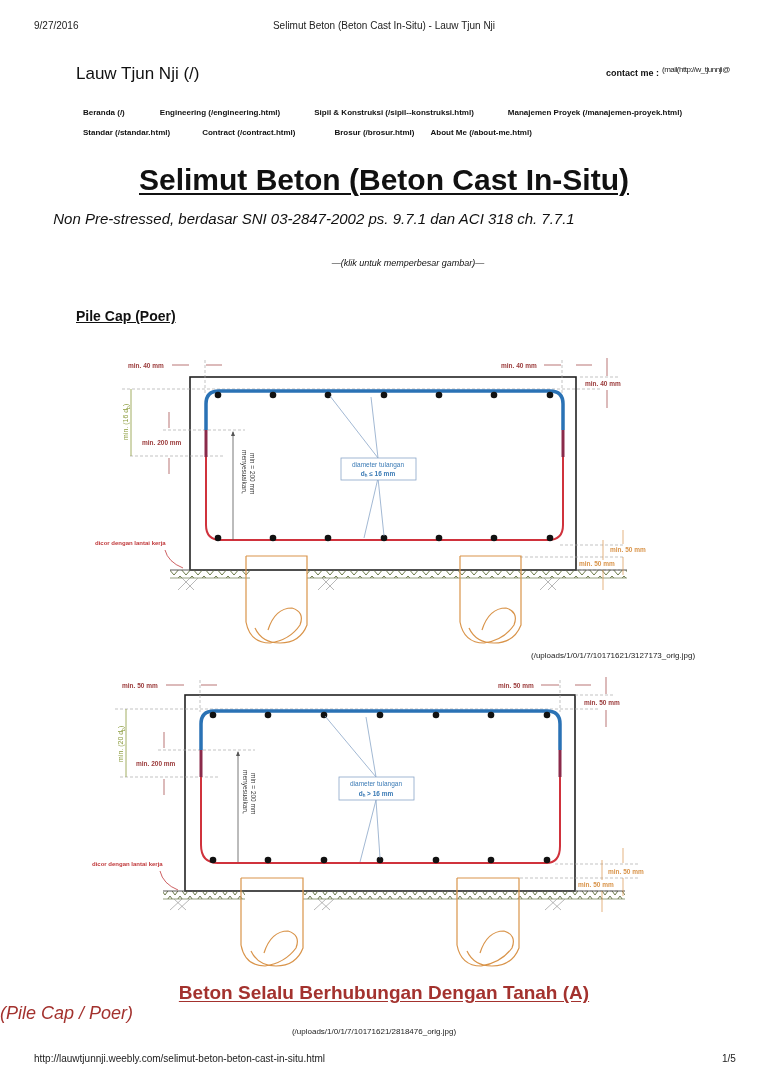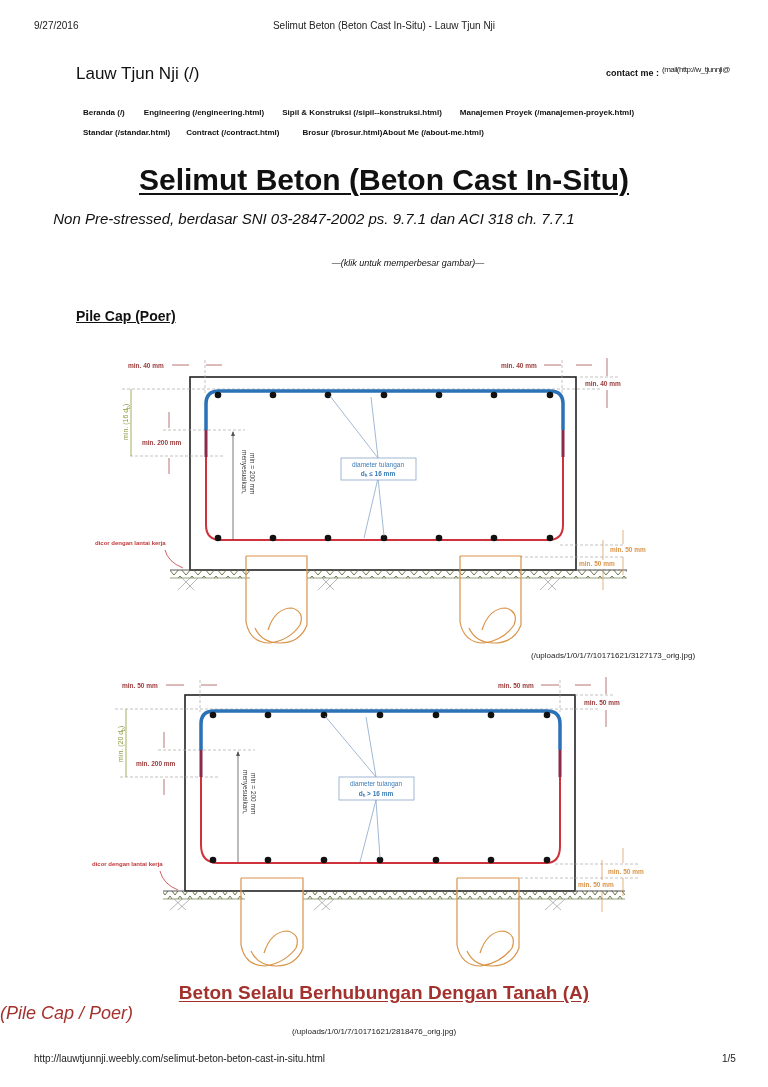--- a/index.html
+++ b/index.html
@@ -2,21 +2,21 @@
 <html><head>
 <meta charset="utf-8">
 <style>
   html, body { margin: 0; padding: 0; background: #ffffff; }
   body { width: 768px; height: 1087px; position: relative; overflow: hidden; font-family: "Liberation Sans", sans-serif; color: #111; }
   .abs { position: absolute; }
   .print-hdr { font-size: 10px; color: #222; top: 20px; }
   .site-title { left: 76px; top: 64px; font-size: 17px; color: #111; }
   .contact { top: 68px; left: 606px; font-size: 9px; font-weight: bold; }
   .contact-link { top: 65px; left: 662px; font-size: 8px; color: #222; letter-spacing: -0.5px; }
-  .nav-row { left: 83px; font-size: 8px; font-weight: bold; display: flex; gap: 0; white-space: nowrap; }
+  .nav-row { left: 83px; font-size: 8px; font-weight: bold; display: flex; gap: 16px; white-space: nowrap; }
   .page-title { left: 0; width: 768px; top: 163px; text-align: center; font-size: 30px; font-weight: bold; }
   .page-title span { text-decoration: underline; text-decoration-thickness: 2px; text-underline-offset: 3px; }
   .subtitle { left: 0; width: 628px; top: 210px; text-align: center; font-size: 15px; font-style: italic; }
   .klik { left: 0; width: 768px; top: 258px; text-align: center; font-size: 9px; font-style: italic; padding-left: 24px; }
   .section { left: 76px; top: 308px; font-size: 14px; font-weight: bold; text-decoration: underline; }
   .caption { font-size: 8px; color: #222; }
   .diagram { left: 0; width: 768px; }
   .footer { top: 1053px; font-size: 10px; color: #222; }
 </style>
 </head>

